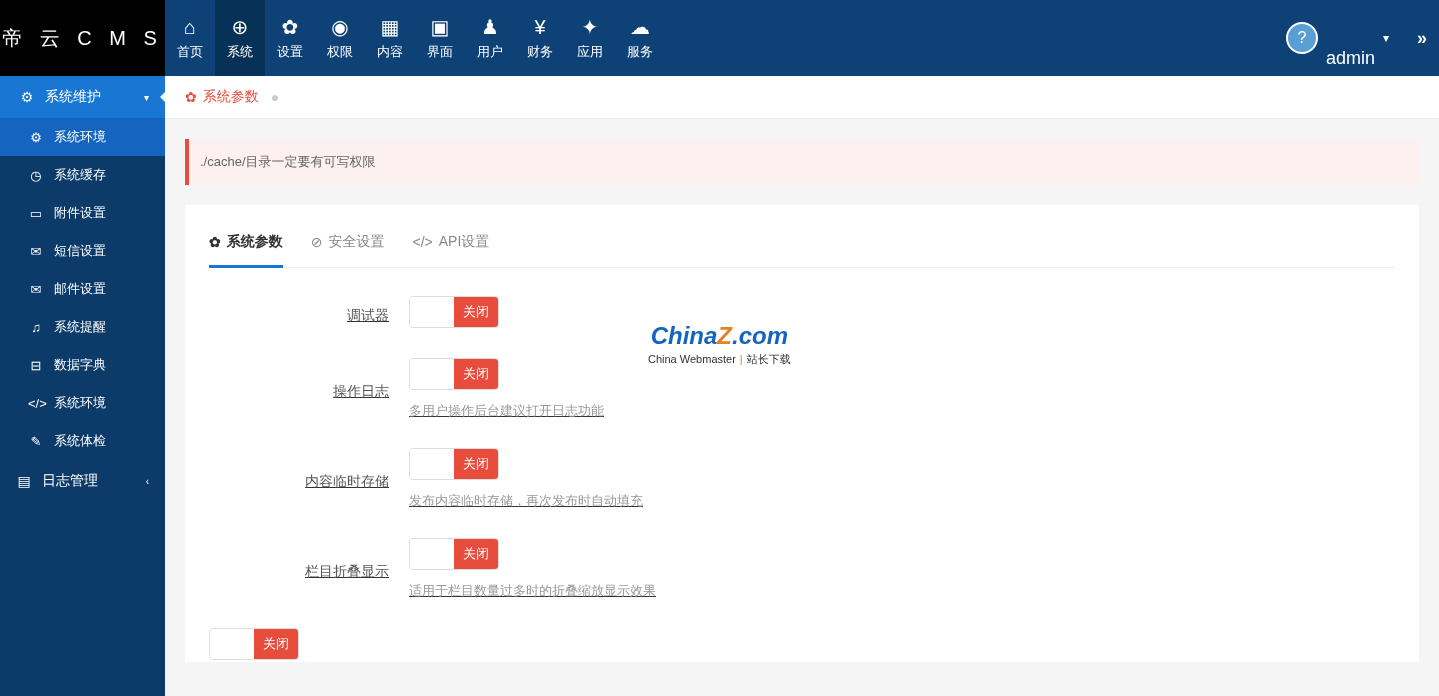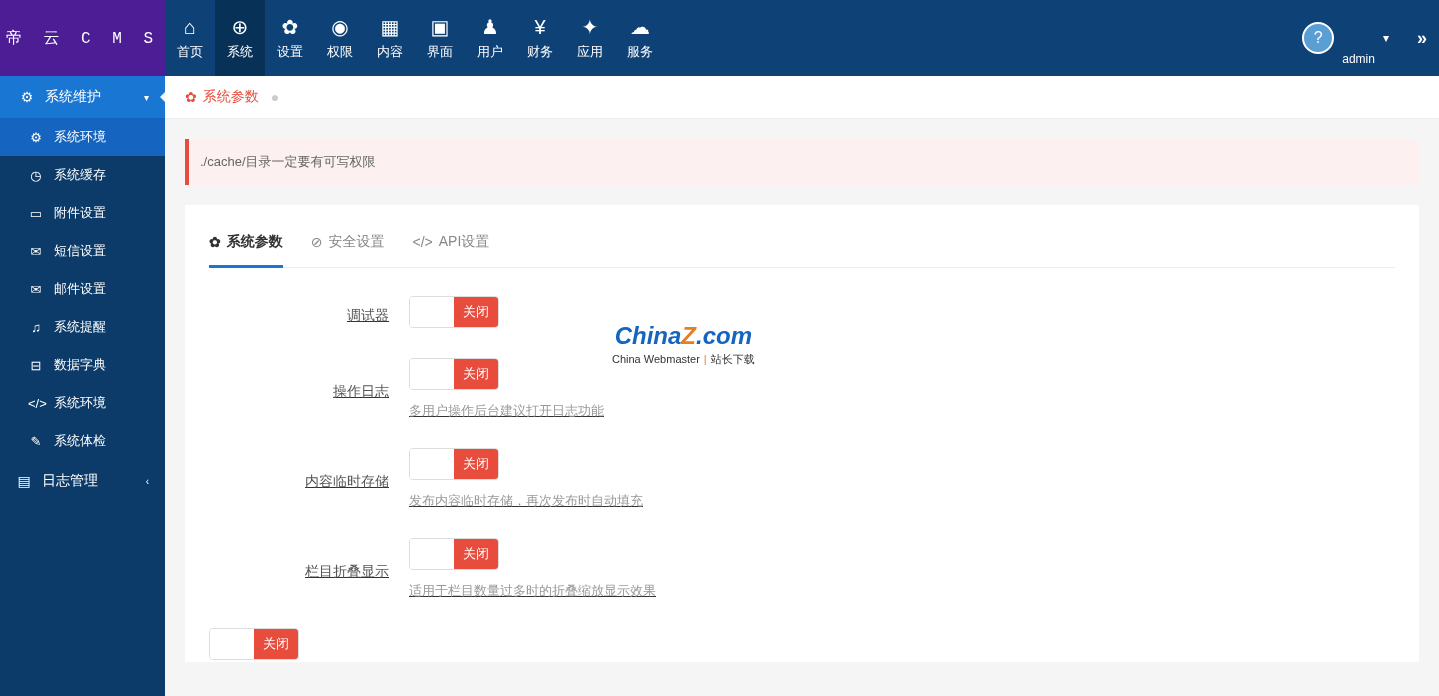--- a/index.html
+++ b/index.html
@@ -1,29 +1,29 @@
 <!DOCTYPE html>
 <html><head>
 <meta charset="utf-8">
 <style>
 * { box-sizing: border-box; margin: 0; padding: 0; }
 body { font-family: "Microsoft YaHei", Arial, sans-serif; font-size: 14px; color: #333; background: #f5f5f5; overflow: hidden; }
 .app { display: flex; flex-direction: column; height: 696px; width: 1439px; }
 
 
 .topnav { display: flex; align-items: stretch; background: #0e4176; color: #fff; height: 76px; }
-.logo { display: flex; align-items: center; justify-content: center; width: 165px; font-size: 16px; letter-spacing: 6px; background: #4c1d95; font-family: Liberation Mono, monospace; }
+.logo { display: flex; align-items: center; justify-content: center; width: 165px; font-size: 20px; letter-spacing: 6px; background: #000000; }
 .nav-items { display: flex; }
 .nav-item { display: flex; flex-direction: column; align-items: center; justify-content: center; width: 50px; cursor: pointer; color: #fff; font-size: 13px; }
 .nav-item.active { background: #083158; }
 .nav-item .icon { font-size: 20px; margin-bottom: 4px; }
 .nav-spacer { flex: 1; }
 .nav-user { display: flex; align-items: center; gap: 8px; padding: 0 16px; cursor: pointer; }
 .avatar { width: 32px; height: 32px; border-radius: 50%; background: #5a9fd4; display: flex; align-items: center; justify-content: center; color: #fff; font-size: 16px; border: 2px solid #fff; }
-.user-name { color: #fff; font-size: 12px; margin-top: 41px; }
+.user-name { color: #fff; font-size: 18px; margin-top: 41px; }
 .chevron { color: #fff; font-size: 12px; }
 .expand-btn { display: flex; align-items: center; padding: 0 12px; cursor: pointer; color: #fff; font-size: 18px; font-weight: bold; }
 
 
 .main { display: flex; flex: 1; overflow: hidden; }
 .sidebar { width: 165px; background: #0c3b6a; color: #fff; overflow-y: auto; }
 .menu-group { padding: 12px 16px; display: flex; align-items: center; gap: 10px; cursor: pointer; background: #1976d2; border-left: 3px solid #1976d2; position: relative; }
 .menu-group .arrow { margin-left: auto; font-size: 10px; }
 .menu-group .triangle { position: absolute; right: -1px; top: 50%; transform: translateY(-50%); width: 0; height: 0; border-top: 6px solid transparent; border-bottom: 6px solid transparent; border-right: 6px solid #f5f5f5; }
 .menu-item { padding: 10px 16px 10px 28px; display: flex; align-items: center; gap: 10px; cursor: pointer; font-size: 13px; }
@@ -45,21 +45,21 @@
 .tab .ticon { font-size: 14px; }
 
 .form-row { display: flex; align-items: center; margin-bottom: 28px; text-decoration: underline; }
 .form-label { width: 200px; text-align: right; padding-right: 20px; padding-top: 6px; color: #555; font-size: 14px; }
 .form-control { flex: 1; }
 .toggle { display: inline-flex; border: 1px solid #ddd; border-radius: 4px; overflow: hidden; height: 32px; }
 .toggle-on { width: 44px; background: #fff; }
 .toggle-off { width: 44px; background: #e74c3c; color: #ffffff; display: flex; align-items: center; justify-content: center; font-size: 13px; }
 .form-desc { color: #999; font-size: 13px; margin-top: 10px; }
 
-.watermark { position: absolute; left: 612px; top: 322px; pointer-events: none; text-align: center; }
+.watermark { position: absolute; left: 648px; top: 322px; pointer-events: none; text-align: center; }
 .wm1 { font-family: Arial; font-size: 24px; font-weight: bold; font-style: italic; color: #1565c0; }
 .wm1 .z { color: #e67e22; }
 .wm1 .dot2 { color: #1565c0; }
 .wm2 { font-size: 11px; color: #333; margin-top: 2px; }
 .wm2 .sep { color: #e67e22; margin: 0 4px; }
 </style>
 </head>
 <body>
 
 <div class="app">

